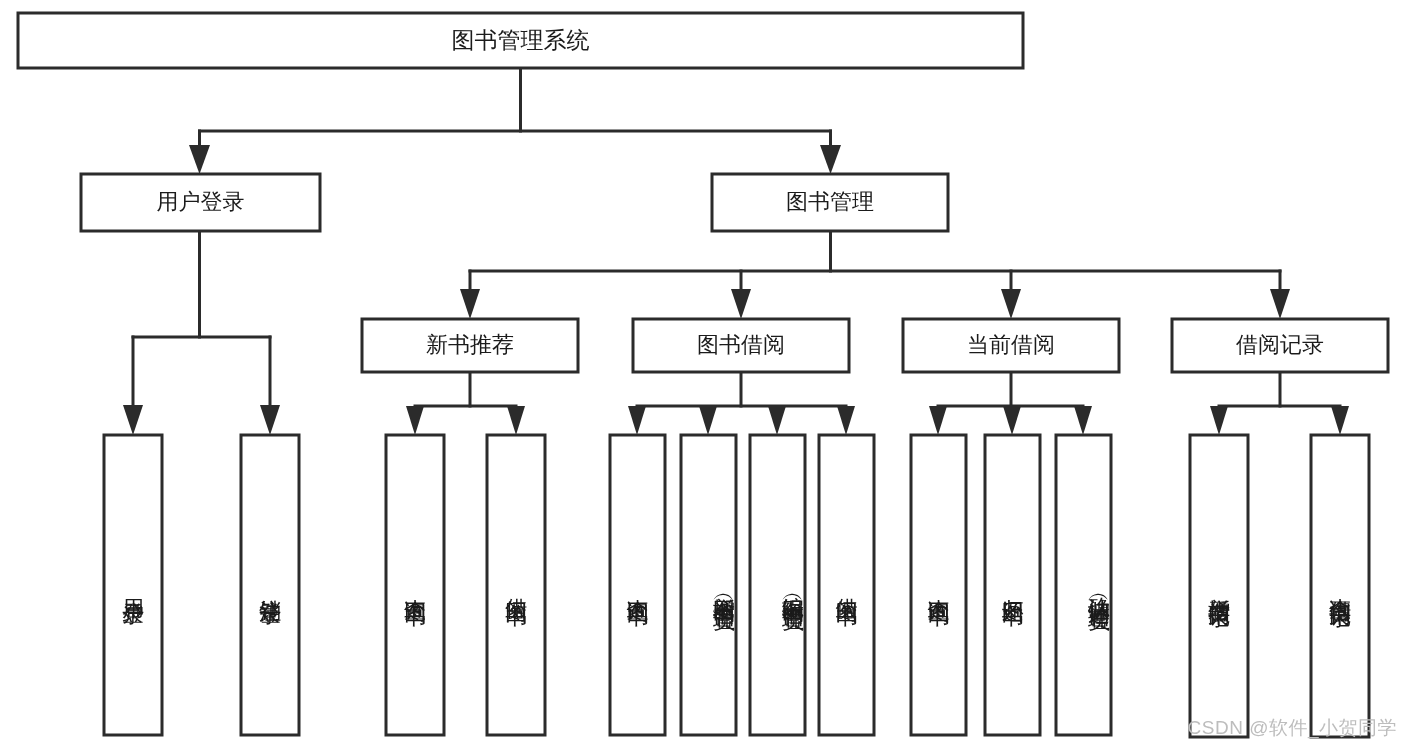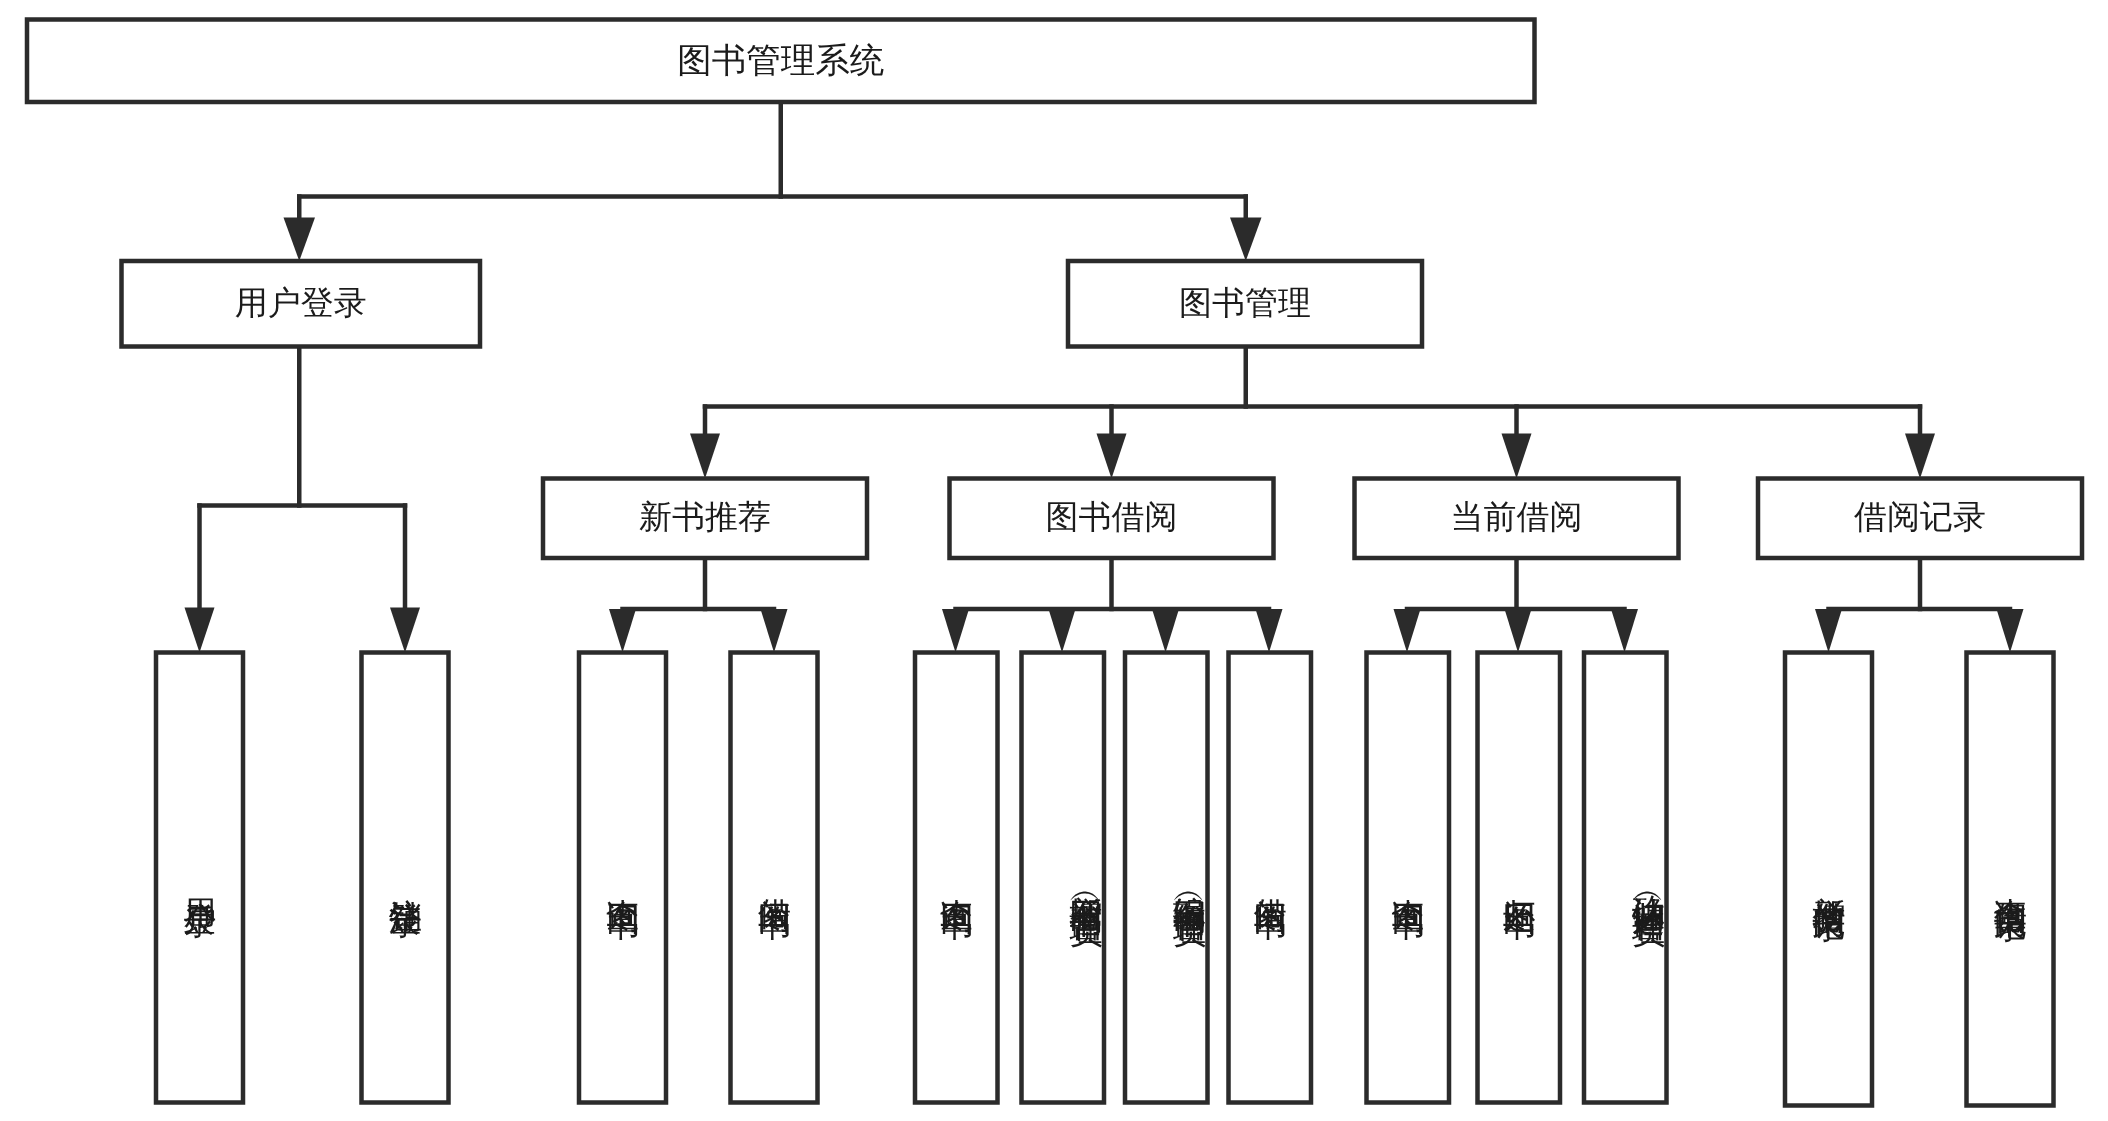--- a/index.html
+++ b/index.html
@@ -210,13 +210,14 @@
   <div class="leaf-label" style="left:911px; top:435px; width:55px; height:300px; align-items:center; justify-content:center; display:flex;">查询图书</div>
 
   <div class="leaf-label" style="left:985px; top:435px; width:55px; height:300px; align-items:center; justify-content:center; display:flex;">归还图书</div>
 
   <div class="leaf-label" style="left:1056px; top:441px; width:55px; height:294px; align-items:flex-start; justify-content:center; display:flex;">确认归还（管理员）</div>
 
   <div class="leaf-label" style="left:1190px; top:435px; width:58px; height:302px; align-items:center; justify-content:center; display:flex;">新增借阅记录</div>
 
   <div class="leaf-label" style="left:1311px; top:435px; width:58px; height:302px; align-items:center; justify-content:center; display:flex;">查询借阅记录</div>
 
+  <div class="watermark">CSDN @软件_小贺同学</div>
 </div>
 
 </body></html>

